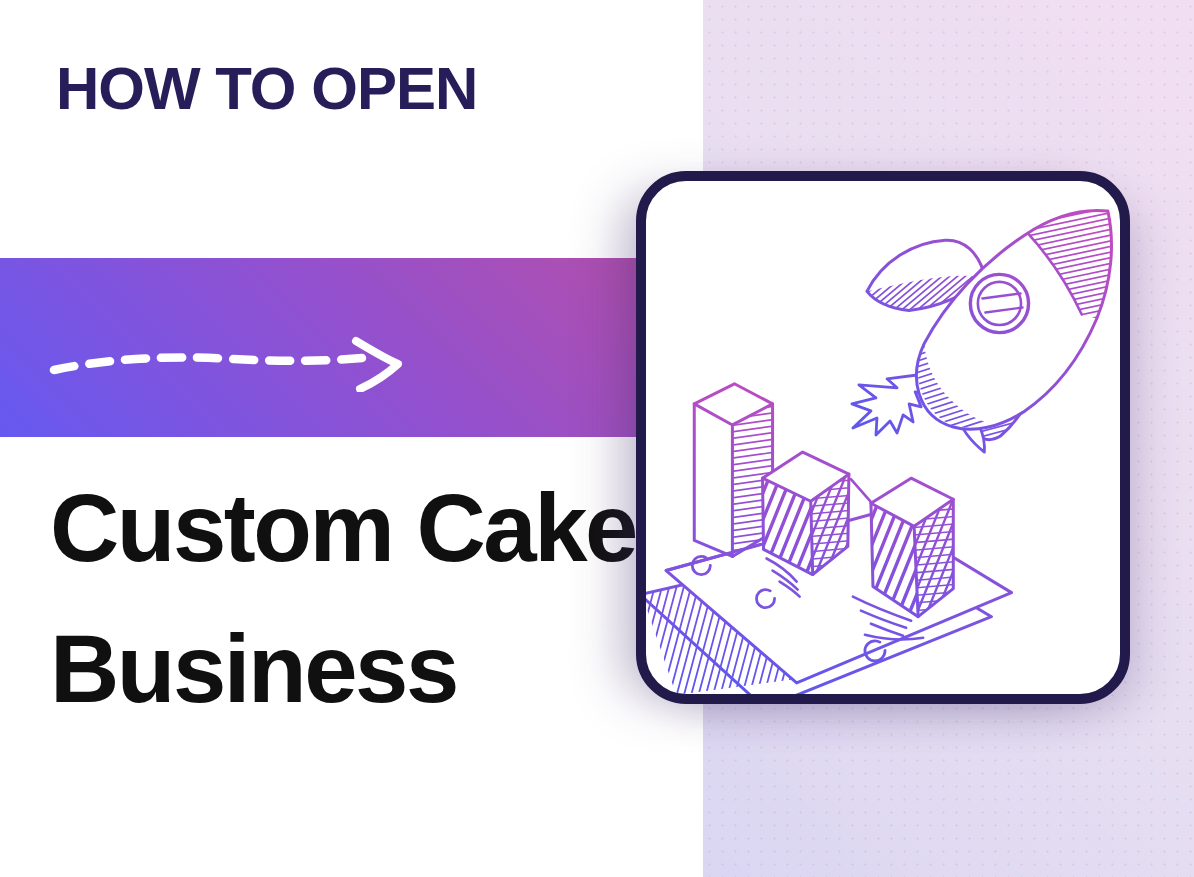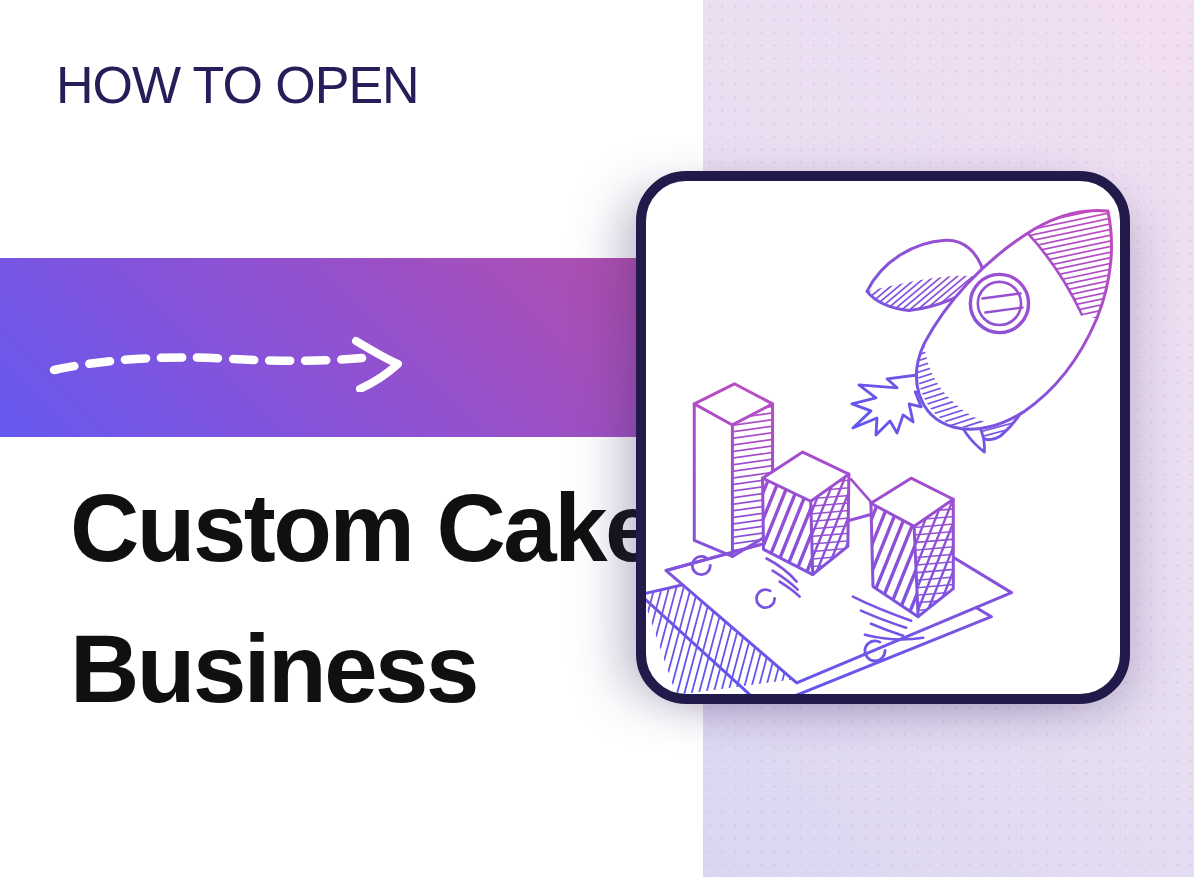--- a/index.html
+++ b/index.html
@@ -13,26 +13,26 @@
            linear-gradient(225deg,var(--panel_top_right,#f2def2) 0%,var(--panel_mid,#e7def1) 55%,var(--panel_bottom_left,#dad6f2) 100%);
          background-size:13px 13px,100% 100%;}
   
   .band{position:absolute;left:0;top:258px;width:636px;height:179px;
         background:linear-gradient(225deg,var(--band_top_right,#b14fae) 0%,var(--band_mid,#8f51d2) 48%,var(--band_bottom_left,#6659f0) 100%);}
   .arrow-svg{position:absolute;left:46px;top:334px;width:362px;height:58px;}
   .arrow-svg path{stroke:var(--arrow,#fff);fill:none;stroke-linecap:round;stroke-linejoin:round;}
   .arrow-svg .dashes{stroke-width:8.5;stroke-dasharray:21 15;}
   .arrow-svg .head{stroke-width:8;}
   .kicker{position:absolute;left:56px;top:59px;margin:0;
-          font-size:52px;line-height:1;font-weight:400;letter-spacing:-1px;
+          font-size:60px;line-height:1;font-weight:700;letter-spacing:-1px;
           color:var(--kicker_text,#271e59);white-space:nowrap;}
   .title{position:absolute;left:50px;top:457px;margin:0;
          font-size:96px;line-height:141px;font-weight:700;letter-spacing:-2.5px;
          color:var(--title_text,#101010);}
-  .title span{display:block;white-space:nowrap;margin-left:20px;}
+  .title span{display:block;white-space:nowrap;}
   
   .card{position:absolute;left:636px;top:171px;width:494px;height:533px;
         box-sizing:border-box;background:var(--card_bg,#fff);
         border:10px solid var(--card_border,#211a4b);border-radius:50px;
         box-shadow:-28px 8px 50px -14px rgba(70,50,110,.35), 22px 18px 44px -14px rgba(70,50,110,.22);}
   .card svg{display:block;width:100%;height:100%;border-radius:40px;}
   .ink{stroke-linecap:round;stroke-linejoin:round;}
 </style>
 </head>
 <body>

